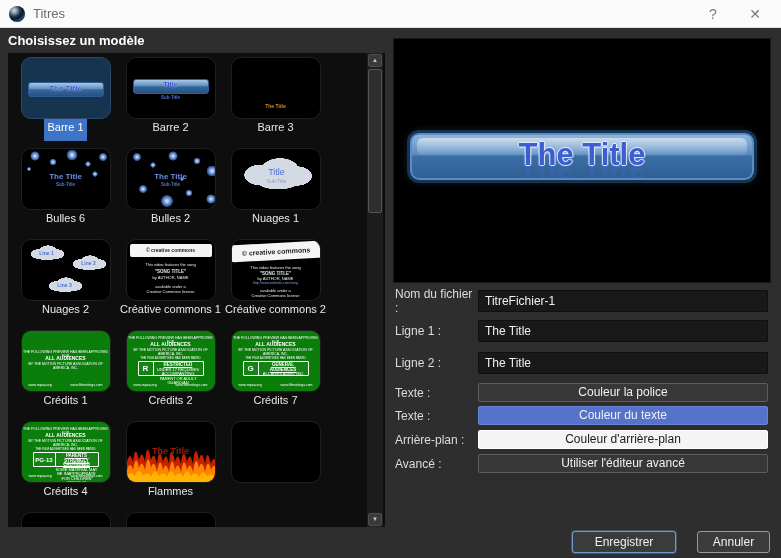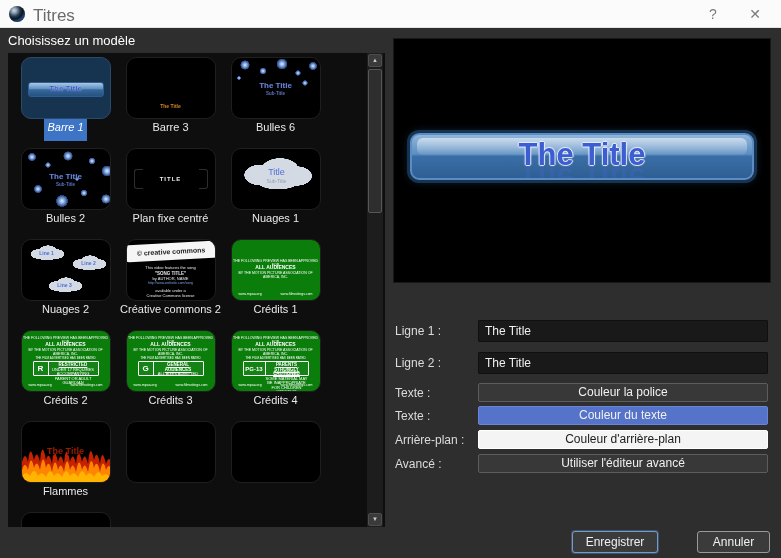--- a/index.html
+++ b/index.html
@@ -4,34 +4,34 @@
 <style>
   * { margin:0; padding:0; box-sizing:border-box; font-family:"Liberation Sans", sans-serif; }
   html,body { width:781px; height:558px; overflow:hidden; background:#2e2e2e; }
   .window { position:relative; width:781px; height:558px; background:#2e2e2e; outline:1px solid #2a2a2a; }
 
   
   .titlebar { position:absolute; left:0; top:0; width:781px; height:28px; background:#fbfbfb; border-bottom:1px solid #e3e3e3; }
   .tb-icon { position:absolute; left:9px; top:6px; width:16px; height:16px; border-radius:50%;
     background: radial-gradient(circle at 32% 28%, #cfd9e4 0%, #8fa3b5 16%, #26384c 38%, #0c1624 55%, #2d6cb2 72%, #14365c 92%);
     box-shadow: inset -1px -1px 2px rgba(0,0,0,.5); }
-  .tb-title { position:absolute; left:33px; top:6px; font-size:17px; color:#6b6b6b; }
+  .tb-title { position:absolute; left:33px; top:6px; font-size:13px; color:#6b6b6b; }
   .tb-btn { position:absolute; top:0; height:28px; line-height:28px; text-align:center; color:#7a7a7a; cursor:default; }
   .tb-help { left:698px; width:30px; font-size:14px; }
   .tb-close { left:737px; width:36px; font-size:14px; }
 
   
-  .section-label { position:absolute; left:8px; top:33px; font-size:13px; font-weight:normal; color:#ffffff;text-align:right; }
+  .section-label { position:absolute; left:8px; top:33px; font-size:13px; font-weight:bold; color:#ffffff;text-align:right; }
   .list { position:absolute; left:8px; top:53px; width:377px; height:474px; background:#0e0e0e; overflow:hidden; }
   .grid { position:absolute; left:5px; top:4px; width:315px; display:grid; grid-template-columns:repeat(3,105px); grid-auto-rows:91px; }
   .cell { position:relative; width:105px; text-align:center; }
   .thumb { position:relative; width:90px; height:62px; margin:0 auto; background:#000; border:1px solid #1f1f1f; border-radius:10px; overflow:hidden; }
   .tlabel { margin-top:2px; font-size:11px; color:#e9e9e9; line-height:13px; }
   .cell.sel .thumb { background:#16344f; border-color:#2a4a6a; }
-  .cell.sel .tlabel span { background:#3e74c5; color:#fff; padding:8px 3px;font-style:italic; }
+  .cell.sel .tlabel span { background:#3e74c5; color:#fff; padding:8px 3px; }
 
   
   .mini-bar { position:absolute; left:6px; right:6px; height:15px; border-radius:3px; border:1px solid #2e5d96;
     background:linear-gradient(180deg,#a9c8e4 0%,#5e8fc0 45%,#35689e 52%,#27527f 100%); }
   .mb1 { top:24px; } .mb2 { top:21px; }
   .bar-title { position:absolute; width:100%; text-align:center; font-weight:bold; color:#3d55c8; text-shadow:0 0 1px #dfe8ff; }
   .bt1 { top:26px; font-size:8px; } .bt2 { top:23px; font-size:7px; }
   .bar-sub { position:absolute; top:37px; width:100%; text-align:center; font-size:4.5px; font-weight:bold; color:#4f6fd8; }
   .orange-title { position:absolute; top:45px; width:100%; text-align:center; font-size:5px; font-weight:bold; color:#d8881a; }
 
@@ -130,21 +130,21 @@
   .frow { position:absolute; left:395px; width:373px; display:flex; align-items:center; }
   .frow .flabel { flex:0 0 83px; font-size:12px; color:#dcdcdc; }
   .field { flex:1; height:22px; background:#191919; border:1px solid #101010; color:#f0f0f0; font-size:12px; padding:0 6px; border-radius:1px; }
   .fbtn { flex:1; height:19px; border-radius:2px; font-size:12px; color:#f0f0f0; background:#383838; border:1px solid #5d5d5d; line-height:17px; text-align:center; }
   .fbtn.blue { background:#5673ca; border-color:#6a84d6; }
   .fbtn.white { background:#f4f4f4; border-color:#ffffff; color:#1c1c1c; }
   .r1 { top:287px; } .r2 { top:320px; } .r3 { top:352px; } .r4 { top:383px; } .r5 { top:406px; } .r6 { top:430px; } .r7 { top:454px; }
 
   
   .foot-btn { position:absolute; top:531px; height:22px; background:#3b3b3b; border-radius:3px; color:#f0f0f0; font-size:12px; text-align:center; line-height:20px; }
-  .btn-save { left:572px; width:86px; border:1px solid #6f9bd1; box-shadow:0 0 0 1px rgba(110,155,210,.35); }
+  .btn-save { left:572px; width:104px; border:1px solid #6f9bd1; box-shadow:0 0 0 1px rgba(110,155,210,.35); }
   .btn-cancel { left:697px; width:73px; border:1px solid #9a9a9a; }
 </style>
 </head>
 <body>
 
 <div class="window">
 
   <div class="titlebar">
     <div class="tb-icon"></div>
     <div class="tb-title">Titres</div>
@@ -158,20 +158,28 @@
     <div class="grid">
 
       <div class="cell sel">
         <div class="thumb">
           <div class="mini-bar mb1"></div>
           <div class="bar-title bt1">The Title</div>
         </div>
         <div class="tlabel"><span>Barre 1</span></div>
       </div>
 
+      <div class="cell">
+        <div class="thumb">
+          <div class="mini-bar mb2"></div>
+          <div class="bar-title bt2">Title</div>
+          <div class="bar-sub">Sub-Title</div>
+        </div>
+        <div class="tlabel"><span>Barre 2</span></div>
+      </div>
 
       <div class="cell">
         <div class="thumb">
           <div class="orange-title">The Title</div>
         </div>
         <div class="tlabel"><span>Barre 3</span></div>
       </div>
 
       <div class="cell">
         <div class="thumb bubbles1">
@@ -182,48 +190,51 @@
       </div>
 
       <div class="cell">
         <div class="thumb bubbles2">
           <div class="bub-t">The Title</div>
           <div class="bub-s">Sub-Title</div>
         </div>
         <div class="tlabel"><span>Bulles 2</span></div>
       </div>
 
-      <div class="cell">
-        <div class="thumb">
-          <div class="plan-mark pm-l"></div>
-          <div class="plan-mark pm-r"></div>
-          <div class="plan-title">TITLE</div>
-        </div>
-        <div class="tlabel"><span>Plan fixe centré</span></div>
-      </div>
 
       <div class="cell">
         <div class="thumb">
           <div class="cloud">
             <div class="cl-t">Title</div>
             <div class="cl-s">Sub-Title</div>
           </div>
         </div>
         <div class="tlabel"><span>Nuages 1</span></div>
       </div>
 
       <div class="cell">
         <div class="thumb">
           <div class="cloud-sm cs1">Line 1</div>
           <div class="cloud-sm cs2">Line 2</div>
           <div class="cloud-sm cs3">Line 3</div>
         </div>
         <div class="tlabel"><span>Nuages 2</span></div>
       </div>
 
+      <div class="cell">
+        <div class="thumb">
+          <div class="ccband">© creative commons</div>
+          <div class="ccl" style="top:22px">This video features the song</div>
+          <div class="ccl b" style="top:29px">"SONG TITLE"</div>
+          <div class="ccl" style="top:35px">by AUTHOR, NAME</div>
+          <div class="ccl" style="top:44px">available under a</div>
+          <div class="ccl" style="top:49px">Creative Commons license</div>
+        </div>
+        <div class="tlabel"><span>Créative commons 1</span></div>
+      </div>
 
       <div class="cell">
         <div class="thumb">
           <div class="ccband2">© creative commons</div>
           <div class="ccl" style="top:25px">This video features the song</div>
           <div class="ccl b" style="top:31px">"SONG TITLE"</div>
           <div class="ccl" style="top:36px">by AUTHOR, NAME</div>
           <div class="ccl u" style="top:41px">http://www.website.com/song</div>
           <div class="ccl" style="top:48px">available under a</div>
           <div class="ccl" style="top:53px">Creative Commons license</div>
@@ -276,21 +287,21 @@
             <div class="rtext">
               <div class="big">GENERAL AUDIENCES</div>
               <div>ALL AGES ADMITTED</div>
             </div>
           </div>
           <div class="mp-foot">
             <span>www.mpaa.org</span>
               <span>www.filmratings.com</span>
           </div>
         </div>
-        <div class="tlabel"><span>Crédits 3</span></div>
+        <div class="tlabel"><span>Crédits 7</span></div>
       </div>
 
       <div class="cell">
         <div class="thumb green">
           <div class="mp-h1" style="top:5px">THE FOLLOWING PREVIEW HAS BEEN APPROVED FOR</div>
           <div class="mp-h2" style="top:10px">ALL AUDIENCES</div>
           <div class="mp-h3" style="top:17px">BY THE MOTION PICTURE ASSOCIATION OF AMERICA, INC.</div>
           <div class="mp-rt" style="top:25px">THE FILM ADVERTISED HAS BEEN RATED</div>
           <div class="rbox" style="top:30px">
             <div class="letter wide">PG-13</div>
@@ -337,20 +348,24 @@
     <div class="sb-btn sb-down">▼</div>
   </div>
 
   <div class="preview">
     <div class="pbar">
       <div class="pbar-mirror">The Title</div>
       <div class="pbar-text">The Title</div>
     </div>
   </div>
 
+  <div class="frow r1">
+    <div class="flabel">Nom du fichier :</div>
+    <input class="field" value="TitreFichier-1" style="">
+  </div>
   <div class="frow r2">
     <div class="flabel">Ligne 1 :</div>
     <input class="field" value="The Title" style="">
   </div>
   <div class="frow r3">
     <div class="flabel">Ligne 2 :</div>
     <input class="field" value="The Title" style="">
   </div>
   <div class="frow r4">
     <div class="flabel">Texte :</div>

